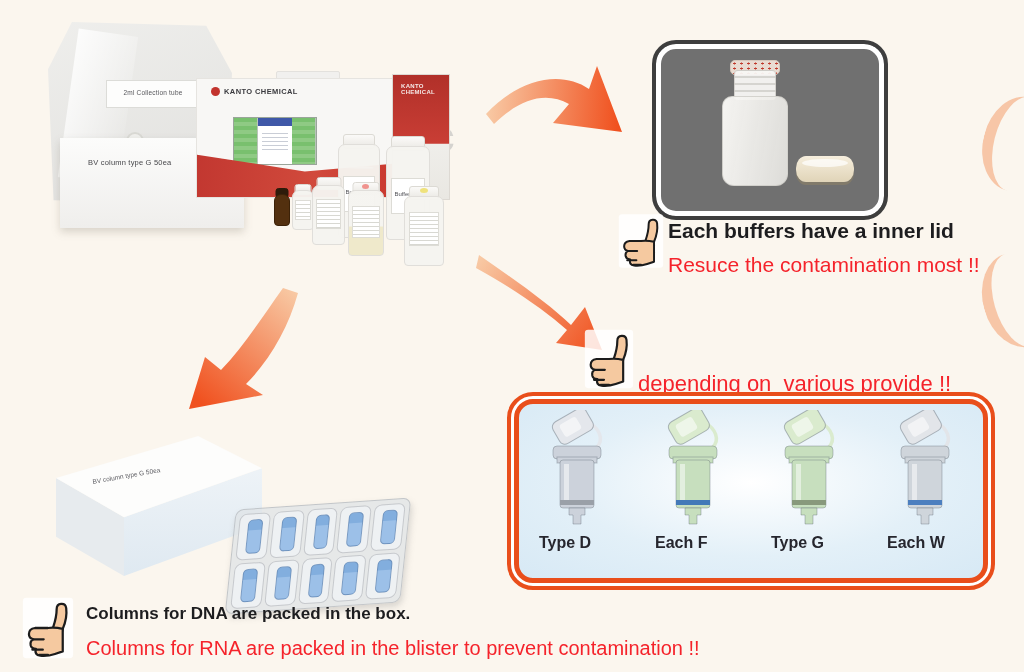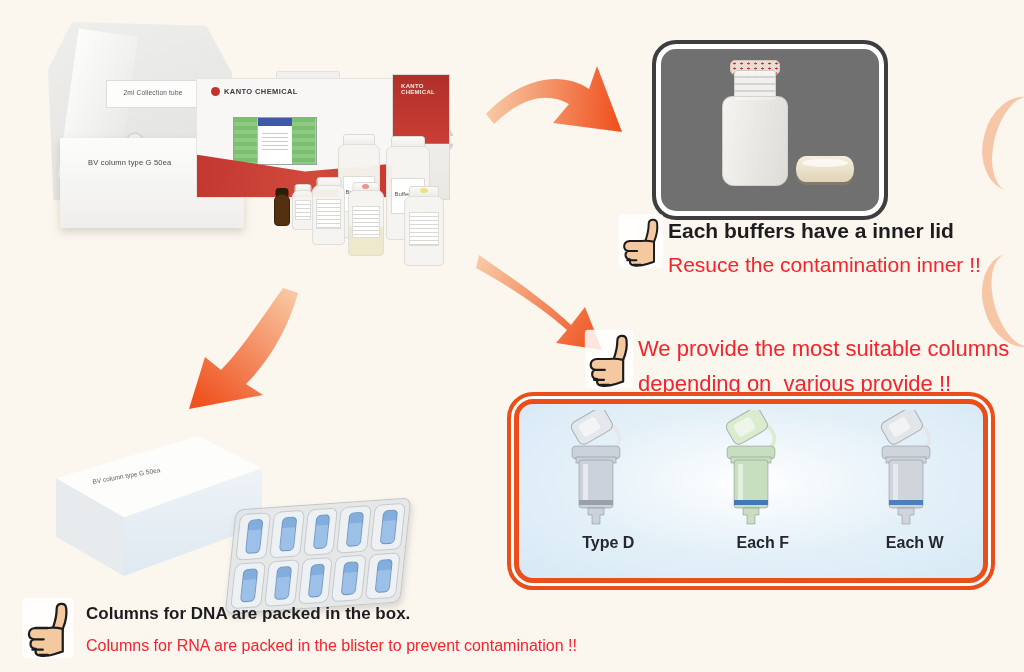--- a/index.html
+++ b/index.html
@@ -91,21 +91,21 @@
     left:507px;top:392px;width:488px;height:198px;
     border:4px solid #e94e1b;border-radius:26px;background:#fff;
     box-sizing:border-box;padding:3px;
   }
   .panel-inner{
     width:100%;height:100%;box-sizing:border-box;
     border:5px solid #e94e1b;border-radius:19px;
     background:radial-gradient(ellipse at 50% 45%,#ffffff 0%,#e3f0f8 55%,#d7e9f5 100%);
     display:flex;justify-content:space-around;align-items:flex-start;padding-top:6px;
   }
-  .col-cell{width:76px;text-align:right;}
+  .col-cell{width:76px;text-align:left;}
   .col-cell svg{width:74px;height:128px;display:block;margin:0 auto;}
   .col-label{font-size:16px;font-weight:bold;color:#26262e;margin-top:-4px;}
   .f-body{fill:var(--body);stroke:rgba(90,100,110,.35);}
   .f-lid{fill:var(--lid);stroke:rgba(110,120,130,.5);}
   .f-band{fill:var(--band);}
   .s-lid{stroke:var(--lid);}
   .no-lid .lidgrp{display:none;}
 
   
   .pkg{left:56px;top:436px;width:206px;height:140px;}
@@ -236,26 +236,25 @@
     <div class="abs fb-seal"></div>
     <div class="abs fb-neck"></div>
     <div class="abs fb-body"></div>
     <div class="abs fb-cap"></div>
   </div>
 
   <svg class="thumb" style="left:618px;top:212px;width:46px;height:58px;">
       <use href="#thumb"></use>
     </svg>
   <div class="t black" style="left:668px;top:219px;font-size:21px;">Each buffers have a inner lid</div>
-  <div class="t red" style="left:668px;top:253px;font-size:21px;">Resuce the contamination inner !!</div>
+  <div class="t red" style="left:668px;top:253px;font-size:21px;">Resuce the contamination most !!</div>
 
   <svg class="thumb" style="left:584px;top:328px;width:50px;height:62px;">
       <use href="#thumb"></use>
     </svg>
-  <div class="t red" style="left:638px;top:336px;font-size:22px;">We provide the most suitable columns</div>
   <div class="t red" style="left:638px;top:371px;font-size:22px;">depending on  various provide !!</div>
 
   <div class="abs panel">
     <div class="panel-inner">
 
       <div class="col-cell" style="--body: #ccd2db; --lid: #e4e7ec; --band: #9aa0a8;">
         <svg viewBox="0 0 74 128">
           <g class="lidgrp">
             <path class="s-lid" d="M56 38 C65 30 59 18 49 13" fill="none" stroke-width="3.5"></path>
             <g transform="rotate(-30 34 16)">
@@ -285,20 +284,38 @@
           <rect class="f-body" x="13" y="36" width="48" height="13" rx="4"></rect>
           <rect class="f-body" x="17" y="47" width="40" height="6"></rect>
           <rect class="f-body" x="20" y="50" width="34" height="48" rx="3"></rect>
           <rect x="24" y="54" width="5" height="40" fill="#fff" opacity=".5"></rect>
           <rect class="f-band" x="20" y="90" width="34" height="5"></rect>
           <path class="f-body" d="M29 98 h16 v7 h-4 v9 h-8 v-9 h-4 z"></path>
         </svg>
         <div class="col-label">Each F</div>
       </div>
 
+      <div class="col-cell" style="--body: #c7dfbe; --lid: #daebce; --band: #88997c;">
+        <svg viewBox="0 0 74 128">
+          <g class="lidgrp">
+            <path class="s-lid" d="M56 38 C65 30 59 18 49 13" fill="none" stroke-width="3.5"></path>
+            <g transform="rotate(-30 34 16)">
+              <rect class="f-lid" x="14" y="3" width="38" height="25" rx="6"></rect>
+              <rect x="21" y="8" width="19" height="14" rx="3" fill="rgba(255,255,255,.55)"></rect>
+            </g>
+          </g>
+          <rect class="f-body" x="13" y="36" width="48" height="13" rx="4"></rect>
+          <rect class="f-body" x="17" y="47" width="40" height="6"></rect>
+          <rect class="f-body" x="20" y="50" width="34" height="48" rx="3"></rect>
+          <rect x="24" y="54" width="5" height="40" fill="#fff" opacity=".5"></rect>
+          <rect class="f-band" x="20" y="90" width="34" height="5"></rect>
+          <path class="f-body" d="M29 98 h16 v7 h-4 v9 h-8 v-9 h-4 z"></path>
+        </svg>
+        <div class="col-label">Type G</div>
+      </div>
 
 
 
       <div class="col-cell" style="--body: #cfd5db; --lid: #e2e5e9; --band: #4c7fbf;">
         <svg viewBox="0 0 74 128">
           <g class="lidgrp">
             <path class="s-lid" d="M56 38 C65 30 59 18 49 13" fill="none" stroke-width="3.5"></path>
             <g transform="rotate(-30 34 16)">
               <rect class="f-lid" x="14" y="3" width="38" height="25" rx="6"></rect>
               <rect x="21" y="8" width="19" height="14" rx="3" fill="rgba(255,255,255,.55)"></rect>
@@ -333,15 +350,15 @@
     <div class="pocket"></div>
     <div class="pocket"></div>
     <div class="pocket"></div>
     <div class="pocket"></div>
   </div>
 
   <svg class="thumb" style="left:22px;top:596px;width:52px;height:64px;">
       <use href="#thumb"></use>
     </svg>
   <div class="t black" style="left:86px;top:604px;font-size:17px;">Columns for DNA are packed in the box.</div>
-  <div class="t red" style="left:86px;top:637px;font-size:16px;">Columns for RNA are packed in the blister to prevent contamination !!</div>
+  <div class="t red" style="left:86px;top:637px;font-size:20px;">Columns for RNA are packed in the blister to prevent contamination !!</div>
 
 </div>
 
 </body></html>

